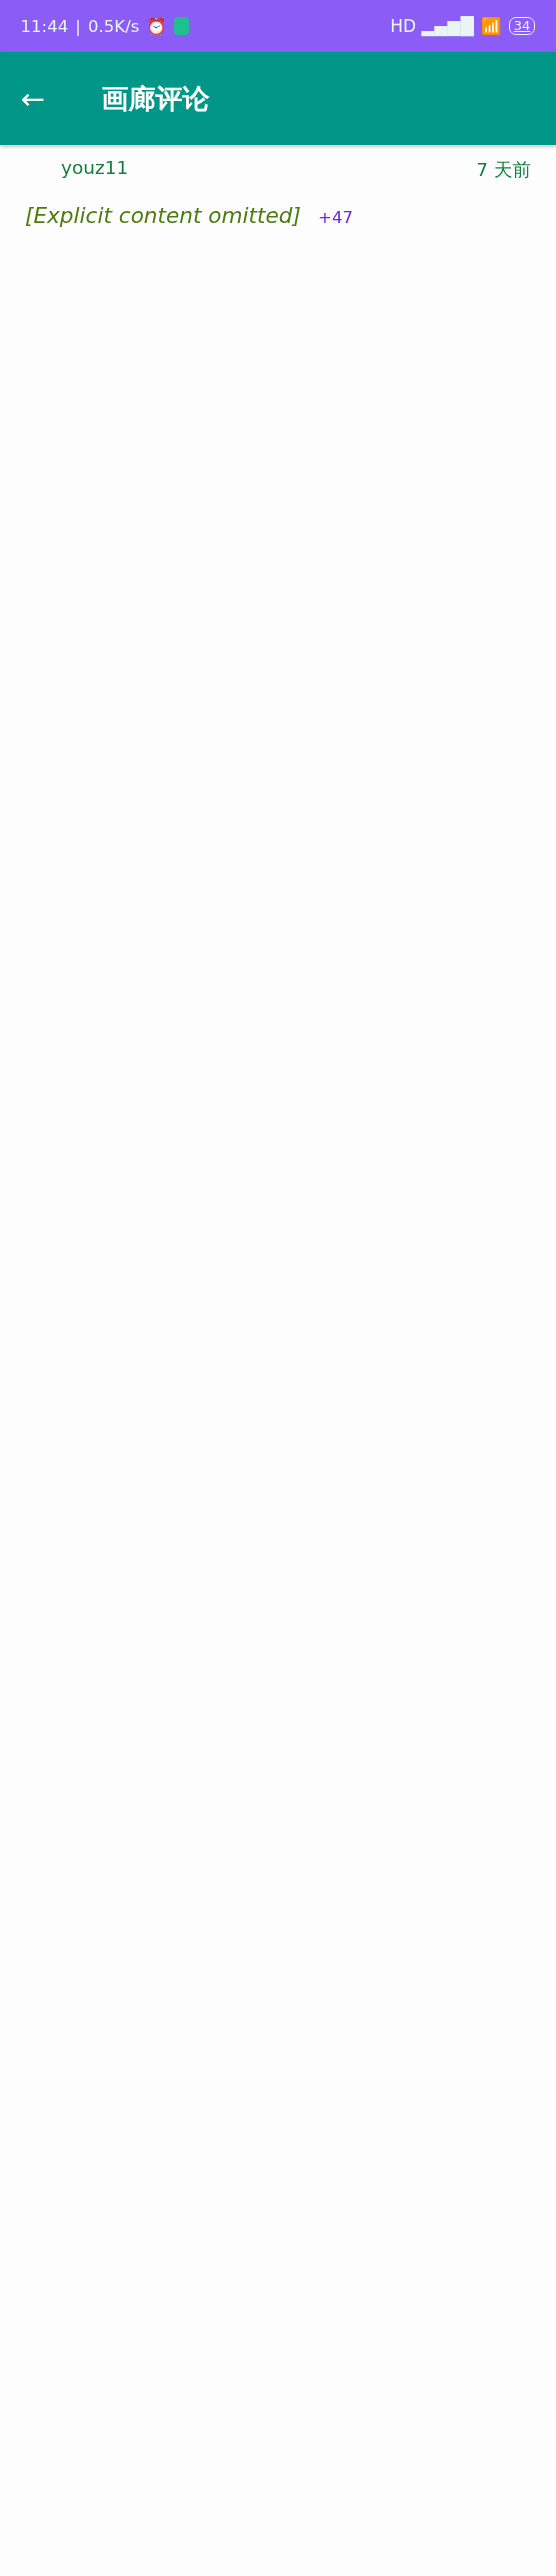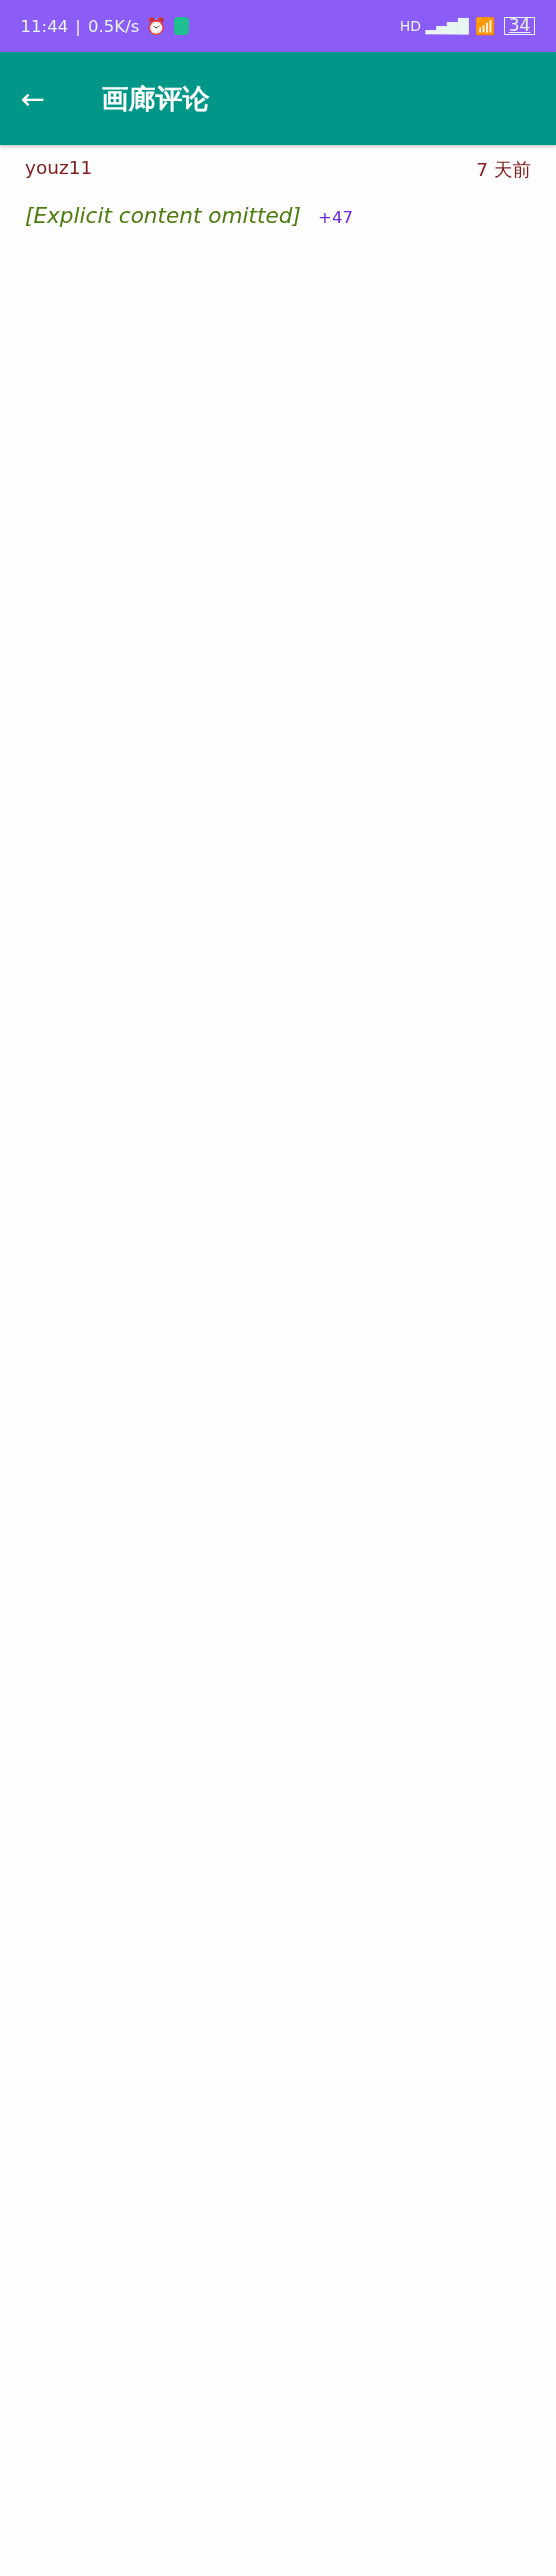--- a/index.html
+++ b/index.html
@@ -16,21 +16,21 @@
       color: #e8f5f3;
       display: flex;
       align-items: center;
       justify-content: space-between;
       padding: 0 20.6px;
       font-size: 16.5px;
     }
     .status-left, .status-right { display: flex; align-items: center; gap: 7.2px; }
     .shield { width: 14.4px; height: 17.5px; background: #1fbf8f; border-radius: 4.1px; display:inline-block; }
     .battery {
-      border: 1.5px solid #e8f5f3; border-radius: 0; padding: 0 4.1px; font-size: 17px; line-height: 15.5px; text-decoration: underline;
+      border: 1.5px solid #e8f5f3; border-radius: 7px; padding: 0 4.1px; font-size: 13px; line-height: 15.5px; text-decoration: underline;
     }
     .app-bar {
       height: 93px;
       background: #009688;
       display: flex;
       align-items: center;
       padding: 0 20.6px;
       color: #fff;
       box-shadow: 0 1.5px 3.1px rgba(0,0,0,0.2);
       position: relative;
@@ -38,23 +38,24 @@
     }
     .back-btn { font-size: 29px; width: 52px; cursor: pointer; }
     .title { font-size: 27px; font-weight: bold; margin-left: 29px; }
     .comment {
       padding: 12.4px 25px 20.6px 25px;
       border-bottom: 2.1px solid #e3e3e6;
     }
     .comment-head {
       display: flex;
       justify-content: space-between;
-      color: #7f1d1d;
+      color: #15803d;
       font-size: 18.5px;
       margin-bottom: 15.5px;
+      margin-left: 36px;
     }
     .comment-body {
       font-size: 21.6px;
       line-height: 36px;
       color: #222;
       word-break: break-all;
     }
     .placeholder {
       color: #4d7c0f;
       font-style: italic;
@@ -67,21 +68,21 @@
 
 <div class="status-bar">
   <div class="status-left">
     <span>11:44</span>
     <span>|</span>
     <span>0.5K/s</span>
     <span>⏰</span>
     <span class="shield"></span>
   </div>
   <div class="status-right">
-    <span style="font-size:14px;"><span>HD</span> ▂▄▆█</span>
+    <span style="font-size:17px;"><span>HD</span> ▂▄▆█</span>
     <span>📶</span>
     <span class="battery">34</span>
   </div>
 </div>
 
 <div class="app-bar">
   <span class="back-btn">←</span>
   <span class="title">画廊评论</span>
 </div>
 

